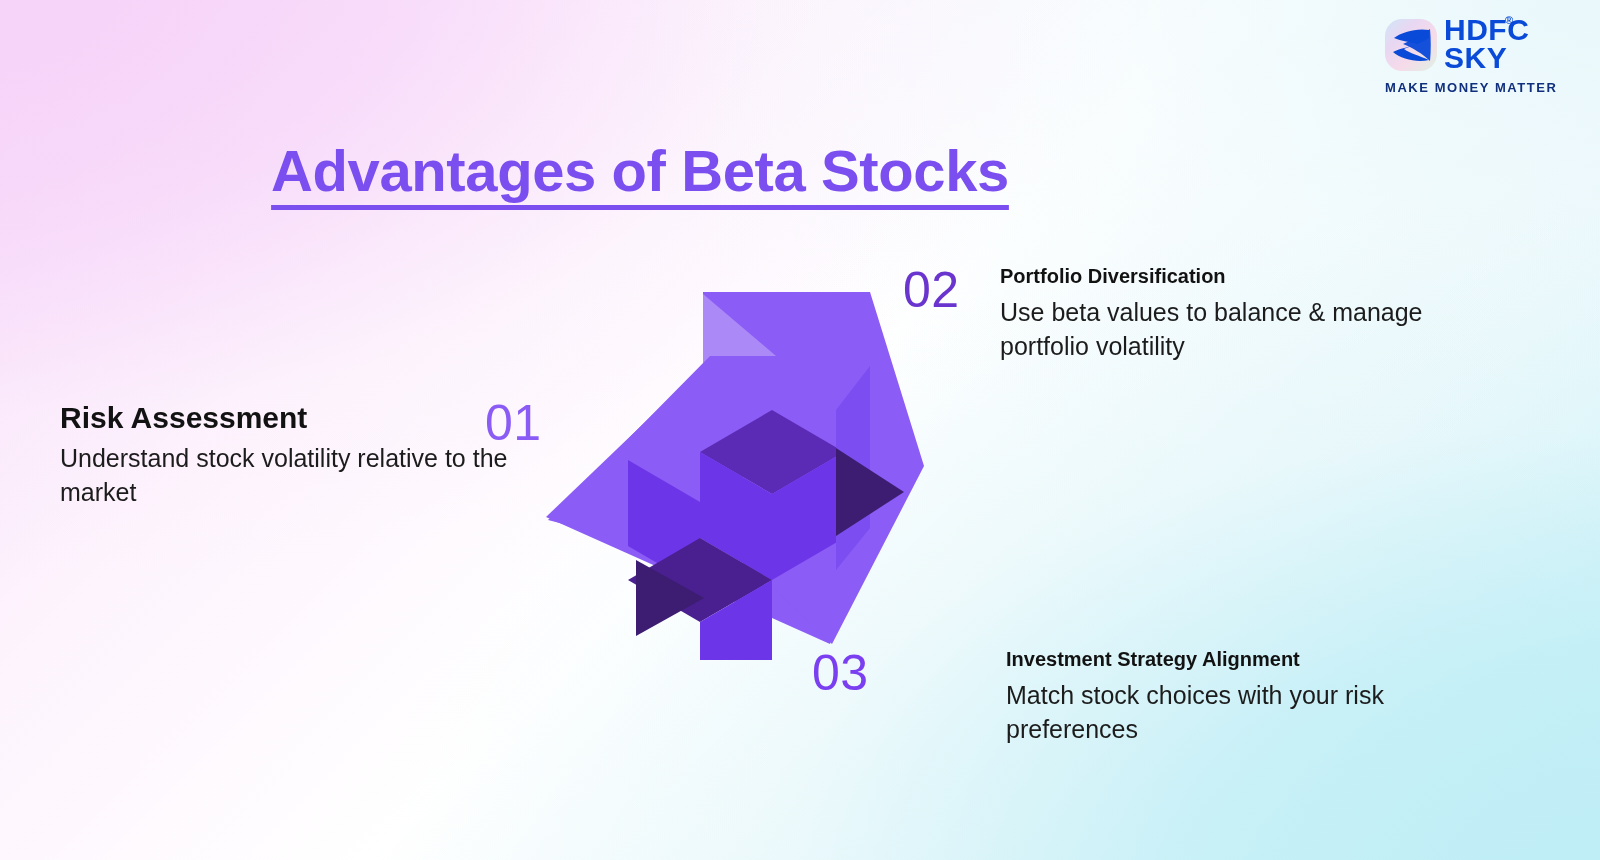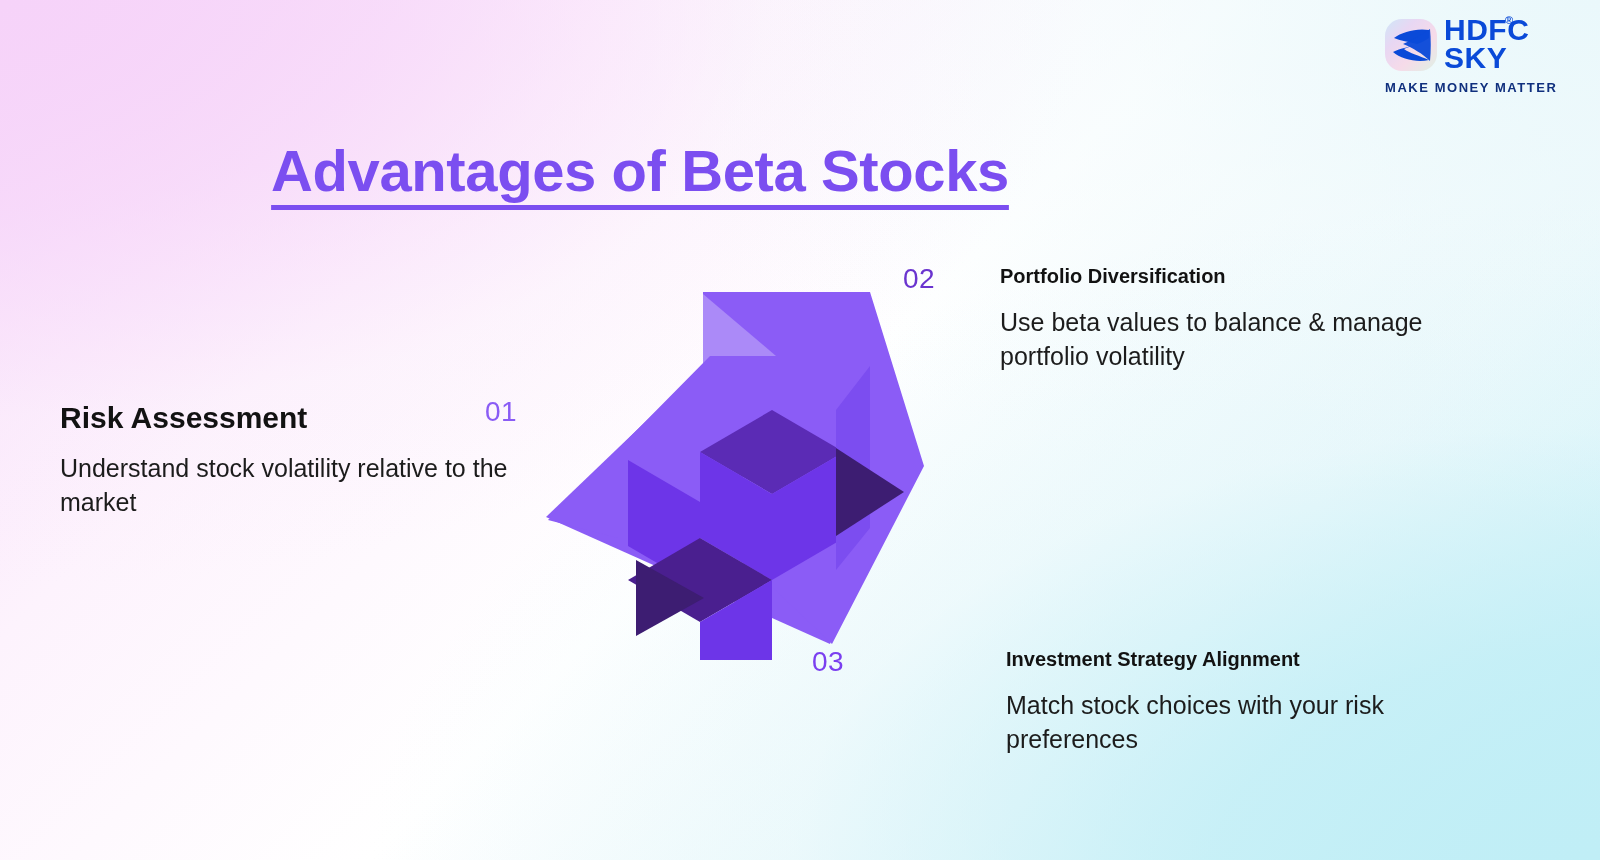--- a/index.html
+++ b/index.html
@@ -105,39 +105,39 @@
   }
   .graphic svg { display: block; width: 420px; height: 390px; }
 
   
   .item { position: absolute; }
 
   .item-num {
     position: absolute;
     font-family: "Liberation Sans", sans-serif;
     font-weight: 500;
-    font-size: 28px;
+    font-size: 50px;
     letter-spacing: 0.5px;
     line-height: 1;
   }
   .item-head {
     font-family: "Liberation Sans", sans-serif;
     font-weight: 700;
     font-size: 20px;
     color: #121212;
     line-height: 1.18;
     white-space: nowrap;
   }
   .item-body {
     font-family: "Liberation Sans", sans-serif;
     font-weight: 400;
     font-size: 25px;
     color: #1c1c1c;
     line-height: 1.36;
-    margin-top: 16px;
+    margin-top: 6px;
   }
 
   
   #item-01 { left: 60px; top: 400px; width: 460px; text-align: left; }
   #item-01 .item-head { font-size: 30px; }
   #num-01 { left: 485px; top: 398px; color: #8a5cf5; }
 
   
   #item-02 { left: 1000px; top: 265px; width: 470px; }
   #num-02 { left: 903px; top: 265px; color: #6a34cf; }

